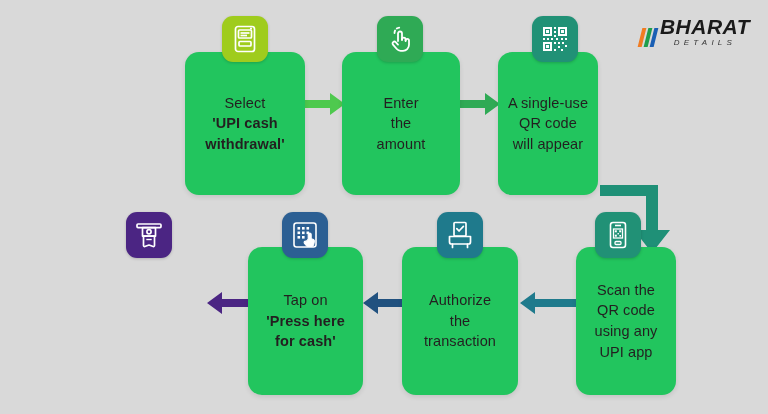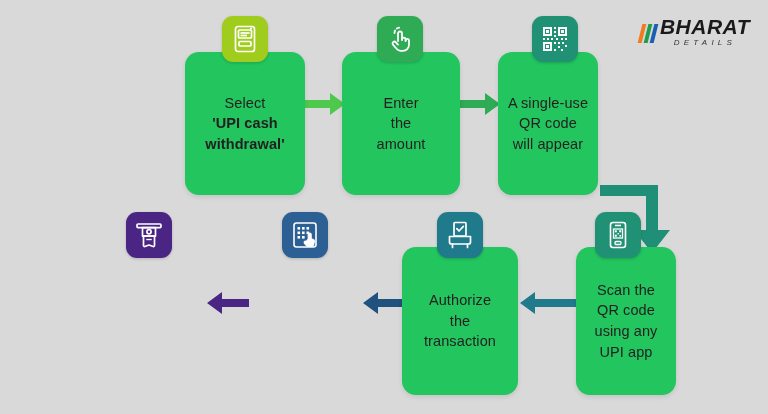--- a/index.html
+++ b/index.html
@@ -6,21 +6,21 @@
   body{
     width:768px;height:414px;
     background:#d9d9d9;
     font-family:"Liberation Sans", sans-serif;
     overflow:hidden;
     position:relative;
   }
   #stage{position:absolute;inset:0;}
 
   
-  .logo{position:absolute;right:18px;top:16px;display:flex;align-items:center;gap:4px;}
+  .logo{position:absolute;right:18px;top:16px;display:flex;align-items:flex-end;gap:4px;}
   .logo-stripes{display:flex;gap:2px;transform:skewX(-14deg);margin-top:3px;}
   .logo-stripes i{display:block;width:4px;height:19px;}
   .logo-text{display:flex;flex-direction:column;line-height:1;}
   .logo-main{font-size:21px;font-weight:bold;font-style:italic;letter-spacing:.5px;color:#1a1a1a;}
   .logo-sub{font-size:8px;font-style:italic;letter-spacing:4.2px;color:#333;margin-top:2px;text-align:center;}
 
   
   .card{
     position:absolute;background:#22c55e;border-radius:14px;
     box-shadow:0 2px 5px rgba(0,0,0,.10);
@@ -100,20 +100,23 @@
     <div class="card-text">Enter<br>the<br>amount</div>
   </div>
   <div class="card" id="card-2" style="left: 498px; top: 52px; width: 100px; height: 143px;">
     <div class="card-text">A single-use<br>QR code<br>will appear</div>
   </div>
   <div class="card" id="card-3" style="left: 576px; top: 247px; width: 100px; height: 148px;">
     <div class="card-text">Scan the<br>QR code<br>using any<br>UPI app</div>
   </div>
   <div class="card" id="card-4" style="left: 402px; top: 247px; width: 116px; height: 148px;">
     <div class="card-text">Authorize<br>the<br>transaction</div>
+  </div>
+  <div class="card" id="card-5" style="left: 248px; top: 247px; width: 115px; height: 148px;">
+    <div class="card-text">Tap on<br><b>'Press here</b><br><b>for cash'</b></div>
   </div>
 
   <div class="icon-tile" id="icon-0" style="left: 222px; top: 16px; background: rgb(159, 204, 29);">
     <svg width="30" height="30" viewBox="0 0 30 30" fill="none" stroke="#ffffff" stroke-width="1.7">
       <rect x="5.5" y="2.5" width="19" height="25" rx="2.5"></rect>
       <rect x="8.5" y="6" width="13" height="8" rx="1"></rect>
       <line x1="10.5" y1="9" x2="19.5" y2="9"></line>
         <line x1="10.5" y1="11.5" x2="17" y2="11.5"></line>
       <rect x="9" y="17.5" width="12" height="4.5" rx="1"></rect>
       <circle cx="21" cy="4.6" r="1.1" fill="#ffffff" stroke="none"></circle>

